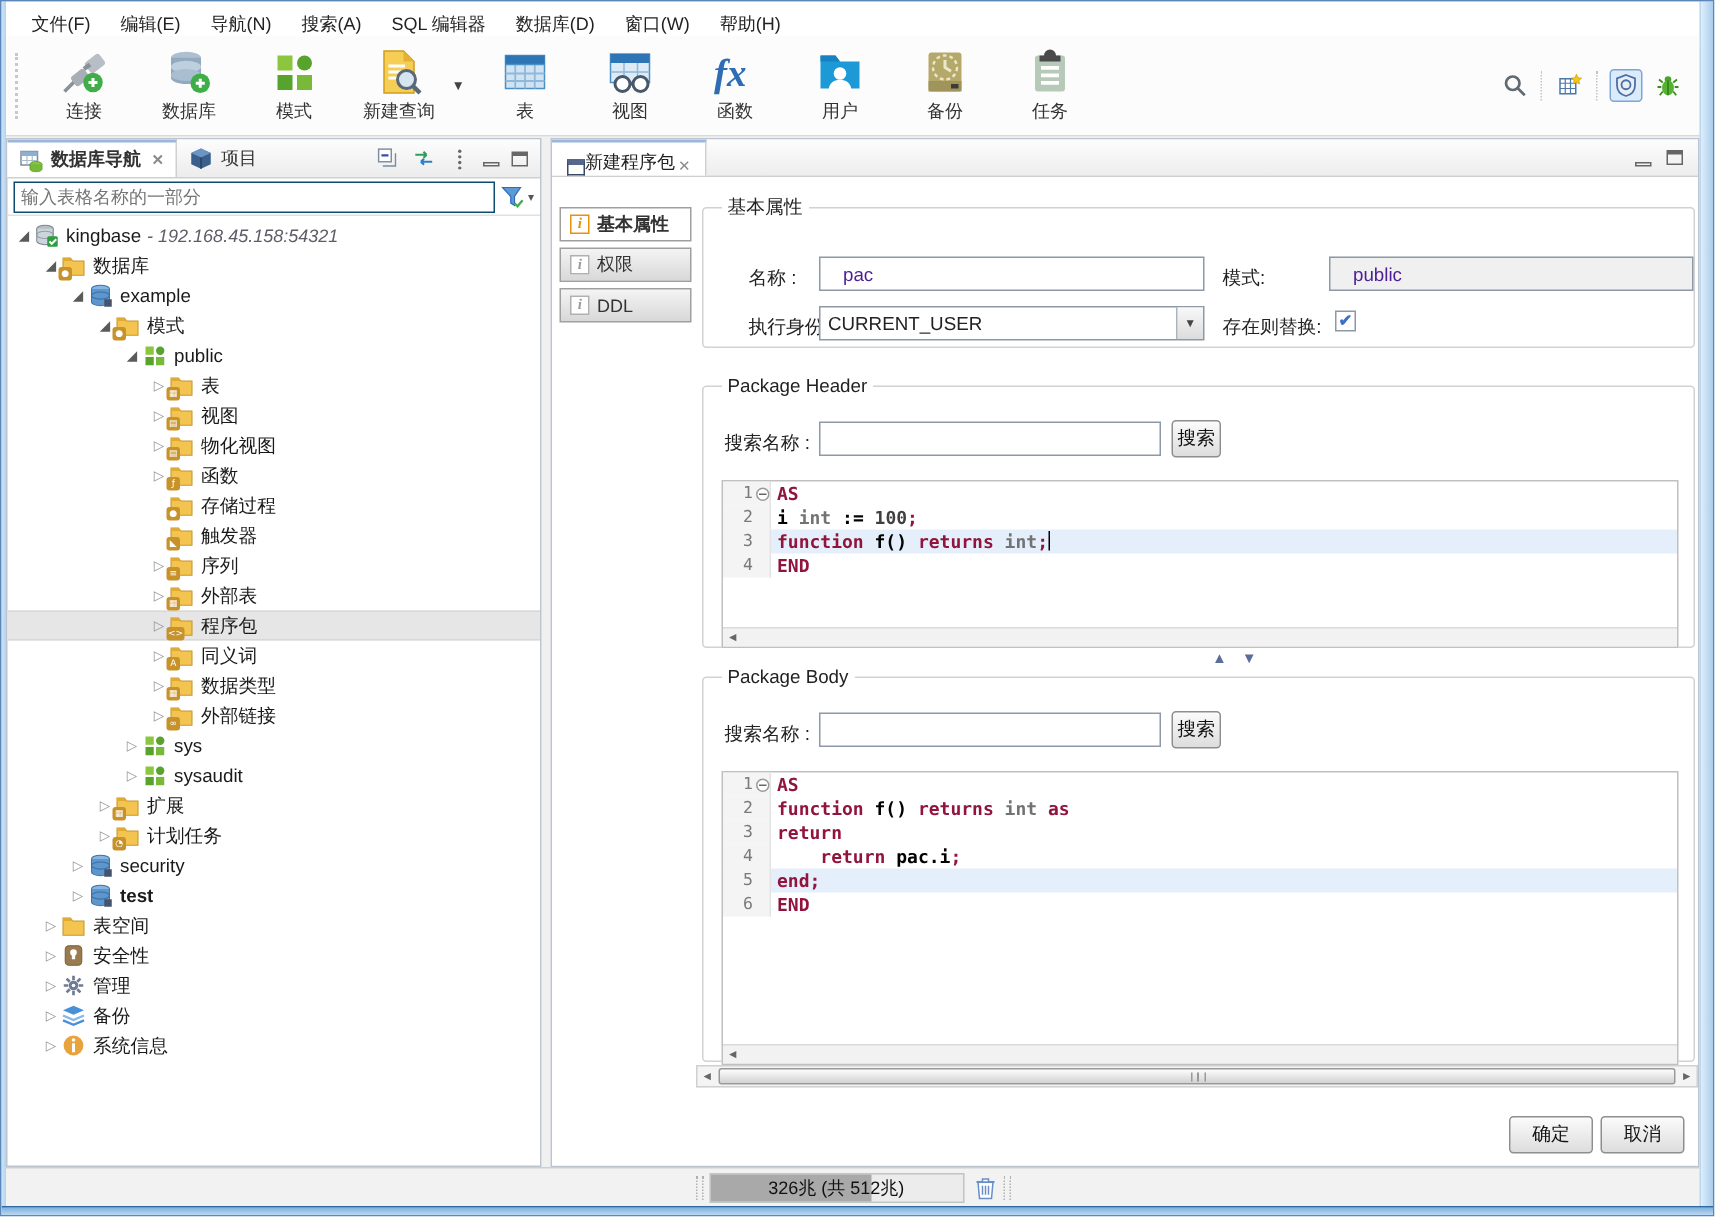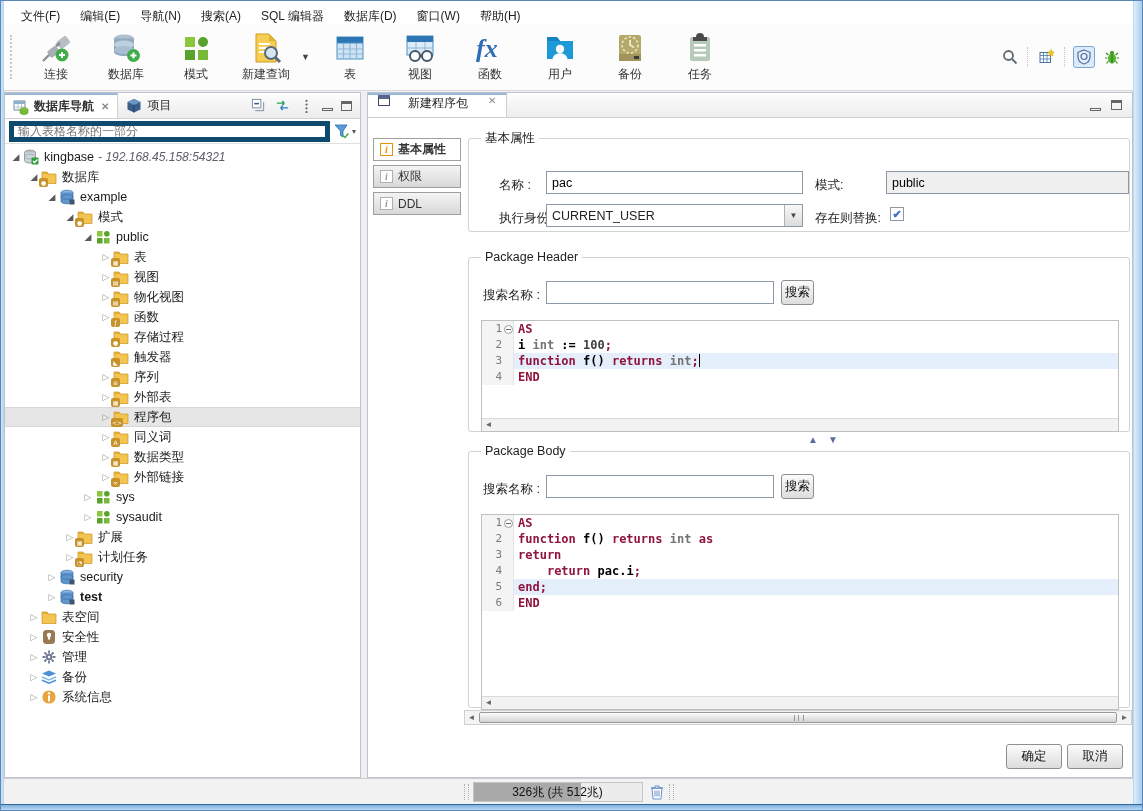--- a/index.html
+++ b/index.html
@@ -32,54 +32,54 @@
   .nav-tab{display:flex;align-items:center;gap:5px;padding:0 8px;color:#333}
   .nav-tab.active{background:#fff;border-right:1px solid #d0d0d0;border-top:2px solid #9ab6d9;font-weight:bold}
   .nav-tab svg{width:16px;height:16px}
   .nav-close{color:#8a8a8a;font-size:10px;margin-left:2px}
   .nav-hdr-icons{margin-left:auto;display:flex;align-items:center;gap:8px;padding-right:8px}
   .nav-hdr-icons .hicon{width:16px;height:16px;display:flex;align-items:center;justify-content:center;color:#666}
   .hicon svg{width:15px;height:15px}
   .glyph-min{width:11px;height:3px;border:1px solid #666;margin-top:8px}
   .glyph-max{width:11px;height:10px;border:1px solid #666;border-top:3px solid #666}
   .filter-row{height:25px;border-bottom:1px solid #e0e0e0;display:flex;align-items:center;padding:0 4px;gap:4px}
-  .filter-input{flex:1;height:21px;border:5px solid #0c4a6e;padding:0 4px;font-size:12px;color:#888;font-family:"Liberation Sans",sans-serif}
+  .filter-input{flex:1;height:21px;border:1px solid #0c4a6e;padding:0 4px;font-size:12px;color:#888;font-family:"Liberation Sans",sans-serif}
   .filter-funnel{display:flex;align-items:center;gap:2px}
   .filter-funnel svg{width:16px;height:16px}
   .filter-caret{font-size:8px;color:#555}
 
   .tree{position:absolute;top:52px;left:0;right:0;bottom:0;overflow:hidden;padding-top:2px}
   .tree-row{height:20px;display:flex;align-items:center;white-space:nowrap}
   .tree-row.selected{background:#e6e6e6;border-top:1px solid #d8d8d8;border-bottom:1px solid #d8d8d8}
   .tw-exp{width:14px;text-align:center;font-size:9px;color:#5a5a5a;flex:none}
   .tw-exp.col{color:#9a9a9a}
   .tree-ico{width:17px;height:16px;position:relative;flex:none;margin-right:4px}
   .tree-ico svg{width:16px;height:16px}
   .fbadge{position:absolute;left:-2px;bottom:-2px;min-width:9px;height:9px;background:#c8922b;color:#fff;font-size:6px;line-height:9px;text-align:center;border-radius:2px;padding:0 1px;font-family:"DejaVu Sans",sans-serif}
   .tree-label{font-size:12.5px;color:#1a1a1a}
   .tree-label.bold{font-weight:bold}
   .tree-suffix{font-size:12px;color:#5d5d68;font-style:italic;margin-left:4px}
 
   
   .main-panel{position:absolute;left:366px;top:91px;right:9px;bottom:32px;background:#fff;border:1px solid #bcc4cf}
   .ed-tabbar{height:25px;background:linear-gradient(#fdfdfd,#ededed);border-bottom:1px solid #cfcfcf;display:flex;align-items:stretch}
-  .ed-tab{display:flex;align-items:flex-start;gap:18px;padding:0 10px;background:#fff;border-right:1px solid #cfcfcf;border-top:2px solid #9ab6d9}
+  .ed-tab{display:flex;align-items:flex-end;gap:0;padding:0 10px;background:#fff;border-right:1px solid #cfcfcf;border-top:2px solid #9ab6d9}
   .wico{width:12px;height:11px;border:1px solid #3a4a66;background:#fff;border-top:4px solid #55688c}
   .ed-hdr-icons{margin-left:auto;display:flex;align-items:center;gap:10px;padding-right:10px}
   .panel-content{position:absolute;left:0;right:0;top:25px;bottom:0;background:#fff}
 
   .side-tab{position:absolute;left:5px;width:88px;height:23px;display:flex;align-items:center;gap:5px;padding:0 6px;border:1px solid #9f9f9f;background:linear-gradient(#f4f4f4,#d8d8d8);color:#333}
   .side-tab.active{background:#fff;font-weight:bold}
   .i-ico{width:13px;height:13px;border:1px solid #b0b0b0;color:#9a9a9a;background:#fff;font-family:"Liberation Serif",serif;font-style:italic;font-weight:bold;font-size:10px;line-height:11px;text-align:center;flex:none}
   .side-tab.active .i-ico{border-color:#e8920a;color:#e8920a}
 
   fieldset.grp{position:absolute;border:1px solid #d2d2d2;border-radius:3px;background:#fff;padding:0}
   fieldset.grp legend{margin-left:12px;padding:0 4px;font-size:12.5px;color:#222}
   .frm-label{position:absolute;font-size:12.5px;color:#222;white-space:nowrap}
-  .frm-input{position:absolute;height:23px;border:1px solid #8e99a8;padding:0 5px;font-size:12.5px;font-family:"Liberation Sans",sans-serif;background:#fff;color:#000000}
+  .frm-input{position:absolute;height:23px;border:1px solid #8e99a8;padding:0 15px;font-size:12.5px;font-family:"Liberation Sans",sans-serif;background:#fff;color:#4c1d95}
   .frm-input.ro{background:#f0f0f0}
   .combo{position:absolute;height:23px;border:1px solid #8e99a8;background:#fff;display:flex;align-items:center}
   .combo-text{flex:1;padding:0 5px;font-size:12.5px}
   .combo-btn{width:18px;height:100%;border-left:1px solid #aab4c0;background:linear-gradient(#f8f8f8,#dcdcdc);display:flex;align-items:center;justify-content:center;font-size:8px;color:#444}
   .checkbox{position:absolute;width:14px;height:14px;border:1px solid #8e99a8;background:#fff;color:#3d6fc4;font-size:11px;line-height:12px;text-align:center;font-weight:bold}
   .btn{position:absolute;height:25px;border:1px solid #8e8e8e;border-radius:3px;background:linear-gradient(#fbfbfb,#dddddd);font-size:12.5px;font-family:"Liberation Sans",sans-serif;color:#111;text-align:center;line-height:23px}
 
   
   .code-ed{position:absolute;border:1px solid #c0c0c0;background:#fff;overflow:hidden}
   .code-lines{position:absolute;left:0;right:0;top:0;bottom:13px;font-family:"DejaVu Sans Mono",monospace;font-size:12px;font-weight:bold}

